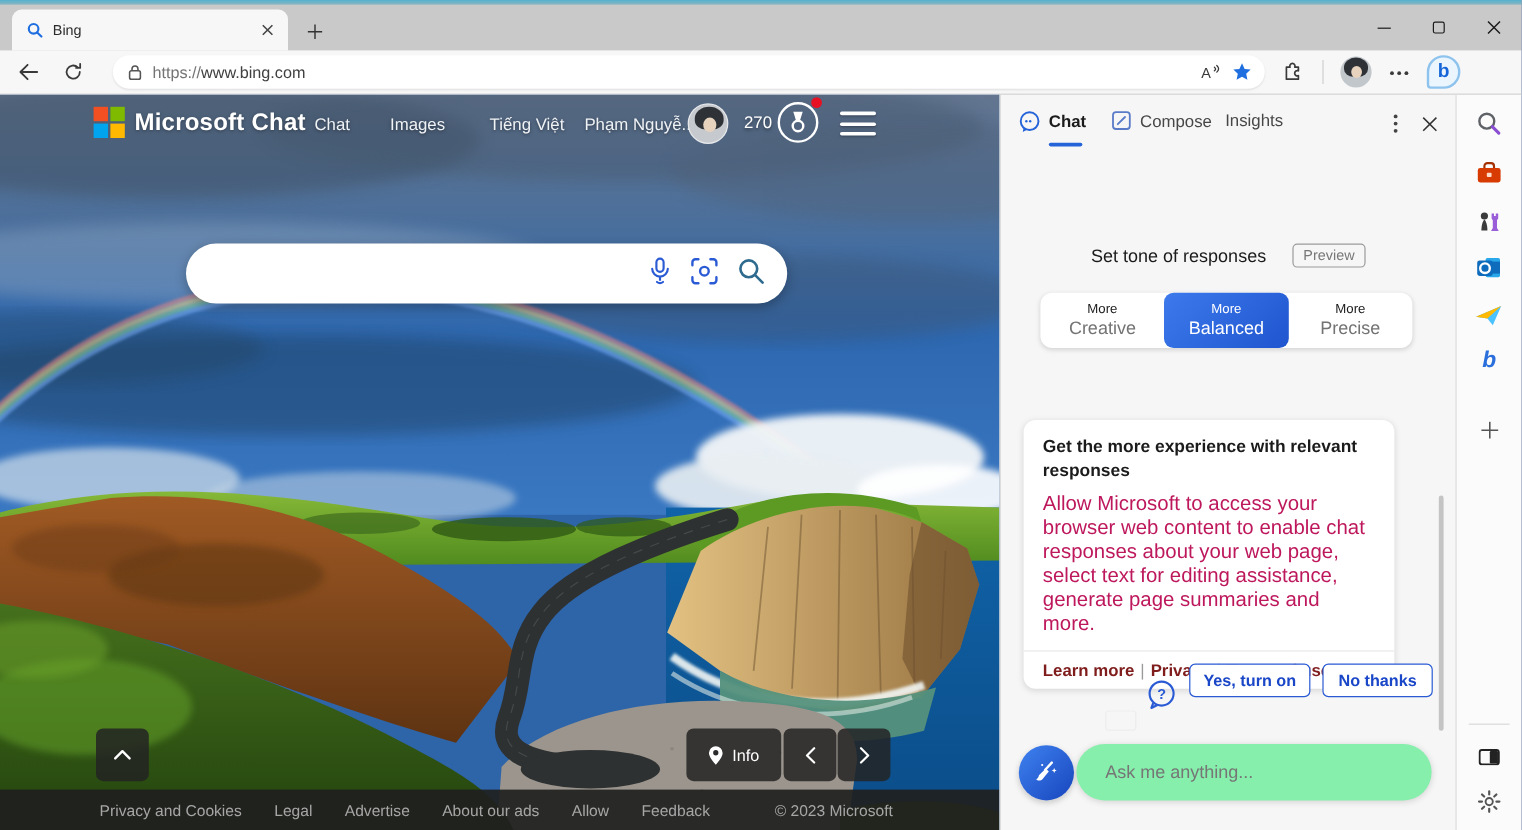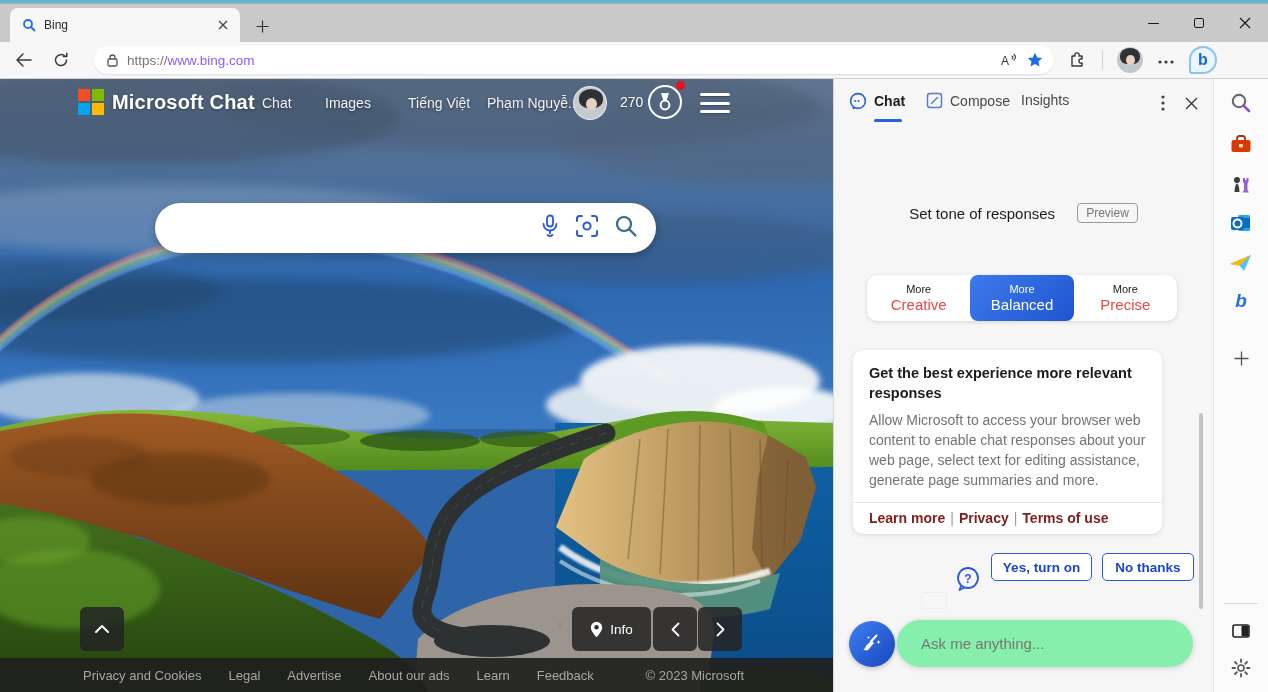--- a/index.html
+++ b/index.html
@@ -28,21 +28,21 @@
   .max-glyph { display:block; width:10px; height:10px; border:1px solid #1b1b1b; border-radius:2px; }
 
   .toolbar { position:absolute; top:42px; left:0; right:0; height:37px;
     background:#f7f7f7; border-bottom:1px solid #cfcfcf;
     display:flex; align-items:center; }
   .navbtn { width:30px; height:28px; display:flex; align-items:center; justify-content:center; margin-left:8px; border-radius:5px; }
   .urlbar { margin-left:18px; width:960px; height:28px; background:#ffffff; border-radius:14px;
     display:flex; align-items:center; padding:0 6px 0 12px; box-shadow:0 1px 2px rgba(0,0,0,0.10); }
   .url-text { font-size:13.5px; margin-left:8px; }
   .url-scheme { color:#757575; }
-  .url-host { color:#8b5cf6;margin-top:20px; }
+  .url-host { color:#404040;margin-top:20px; }
   .url-spacer { flex:1; }
   .urlicon { width:26px; height:24px; display:flex; align-items:center; justify-content:center; border-radius:4px; }
   .tool-right { display:flex; align-items:center; margin-left:14px; gap:14px; }
   .tb-divider { width:1px; height:20px; background:#d0d0d0; }
   .avatar-sm { width:26px; height:26px; border-radius:50%; overflow:hidden; position:relative; background:#c2c7cc; }
   .avatar-hair { position:absolute; left:3px; top:1px; width:20px; height:16px; border-radius:50% 50% 40% 40%; background:#2e3237; }
   .avatar-face { position:absolute; left:9px; top:8px; width:9px; height:10px; border-radius:50%; background:#e7d2bd; }
   .copilot-bubble { width:28px; height:28px; border-radius:50% 50% 50% 12%;
     background:#eaf5fe; border:2px solid #8ec3ee; display:flex; align-items:center; justify-content:center;
     font-weight:bold; font-size:16px; color:#1565d8; }
@@ -99,31 +99,31 @@
   .tab-underline { position:absolute; left:40px; top:40px; width:28px; height:3px; background:#2563d9; border-radius:2px; }
   .kebab { position:absolute; left:316px; top:11px; width:26px; height:26px; display:flex; align-items:center; justify-content:center; }
   .panel-close { position:absolute; left:344px; top:11px; width:26px; height:26px; display:flex; align-items:center; justify-content:center; }
 
   .tone-row { position:absolute; left:0; top:120px; width:100%; height:28px;
     display:flex; align-items:center; justify-content:center; gap:22px; }
   .tone-title { font-size:15px; color:#1b1b1b; }
   .preview-badge { font-size:12px; color:#777; border:1px solid #9a9a9a; border-radius:4px; padding:2px 8px; background:#f6f6f6; }
 
   .tone-selector { position:absolute; left:33px; top:165px; width:310px; height:46px; background:#fff;
-    border-radius:10px; box-shadow:0 1px 4px rgba(0,0,0,.14); display:flex;margin-top:31px; }
+    border-radius:10px; box-shadow:0 1px 4px rgba(0,0,0,.14); display:flex; }
   .tone-opt { flex:1; display:flex; flex-direction:column; align-items:center; justify-content:center; line-height:1.15; border-radius:8px; }
   .tone-q { font-size:11px; color:#1b1b1b; }
-  .tone-n { font-size:15px; color:#ef4444; }
+  .tone-n { font-size:15px; color:#737373; }
   .tone-selected { background:linear-gradient(135deg,#3d7aec 0%,#1f55cf 100%); }
   .tone-selected .tone-q, .tone-selected .tone-n { color:#fff; }
 
   .consent-card { position:absolute; left:19px; top:271px; width:309px; background:#fff; border-radius:10px;
     box-shadow:0 1px 5px rgba(0,0,0,.12); }
   .card-title { padding:13px 16px 0 16px; font-size:14.5px; font-weight:bold; color:#1b1b1b; line-height:20px; }
-  .card-body { padding:7px 16px 12px 16px; font-size:14px; color:#737373; line-height:20px; }
+  .card-body { padding:7px 16px 12px 16px; font-size:17px; color:#be185d; line-height:20px; }
   .card-links { border-top:1px solid #e8e8e8; padding:7px 16px 8px 16px; font-size:14px; font-weight:600; color:#2144c9; }
   .link-sep { color:#9a9a9a; font-weight:400; padding:0 5px; }
   .card-link { color:#7f1d1d; }
 
   .help-bubble { position:absolute; left:120px; top:486px; width:27px; height:27px; display:flex; align-items:center; justify-content:center; }
   .consent-btn { position:absolute; top:474px; height:28px; background:#fff; border:1px solid #2a5ad4; border-radius:5px;
     color:#1a46c8; font-size:13.5px; font-weight:600; display:flex; align-items:center; justify-content:center; }
   .btn-yes { left:157px; width:101px; }
   .btn-no  { left:268px; width:92px; }
   .ghost-chip { position:absolute; left:87px; top:513px; width:26px; height:17px; border:1px solid #e7e7e7; border-radius:3px; opacity:.6; }
@@ -427,21 +427,21 @@
         <svg width="9" height="15" viewBox="0 0 9 15">
             <path d="M1.5 1.5 L7.5 7.5 L1.5 13.5" fill="none" stroke="#fff" stroke-width="1.8" stroke-linecap="round" stroke-linejoin="round"></path>
           </svg>
       </div>
 
       <div class="bing-footer">
         <span>Privacy and Cookies</span>
         <span>Legal</span>
         <span>Advertise</span>
         <span>About our ads</span>
-        <span>Learn</span>
+        <span>Allow</span>
         <span>Feedback</span>
         <span class="copyright">© 2023 Microsoft</span>
       </div>
     </div>
 
     <div class="chatpanel">
       <div class="panel-tabs">
         <span class="ptab ptab-chat">
           <svg width="18" height="18" viewBox="0 0 18 18">
               <circle cx="9" cy="9" r="7.4" fill="none" stroke="#2563d9" stroke-width="1.6"></circle>
@@ -490,21 +490,21 @@
           <span class="tone-q">More</span>
           <span class="tone-n">Balanced</span>
         </div>
         <div class="tone-opt">
           <span class="tone-q">More</span>
           <span class="tone-n">Precise</span>
         </div>
       </div>
 
       <div class="consent-card">
-        <div class="card-title">Get the best experience more relevant responses</div>
+        <div class="card-title">Get the more experience with relevant responses</div>
         <div class="card-body">Allow Microsoft to access your browser web content to enable chat responses about your web page, select text for editing assistance, generate page summaries and more.</div>
         <div class="card-links">
           <span class="card-link">Learn more</span><span class="link-sep">|</span><span class="card-link">Privacy</span><span class="link-sep">|</span><span class="card-link">Terms of use</span>
         </div>
       </div>
 
       <span class="help-bubble">
         <svg width="26" height="26" viewBox="0 0 26 26">
             <circle cx="13" cy="12" r="10" fill="none" stroke="#2a5ad4" stroke-width="1.8"></circle>
             <path d="M6 20 L4.5 24 L9.5 21.5" fill="none" stroke="#2a5ad4" stroke-width="1.8" stroke-linejoin="round"></path>

